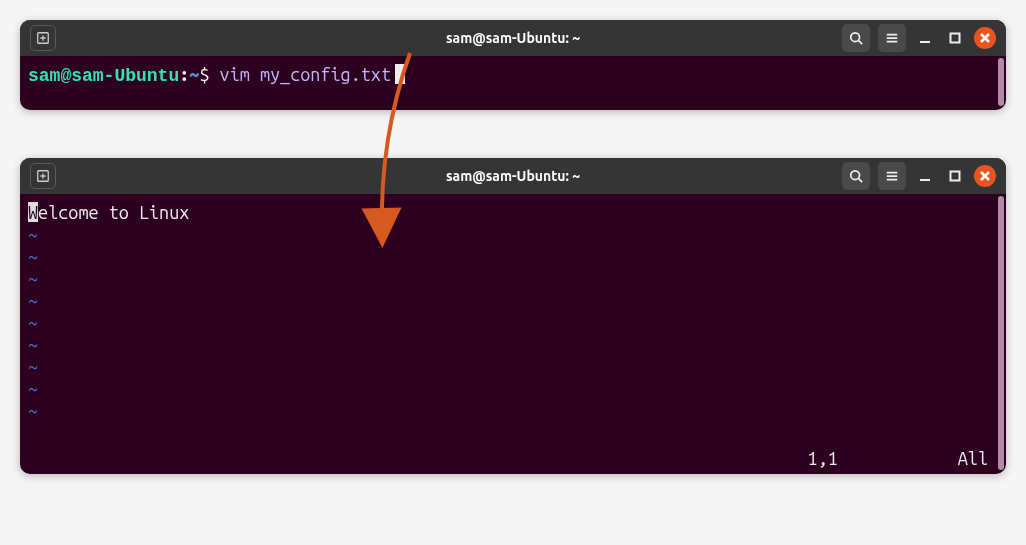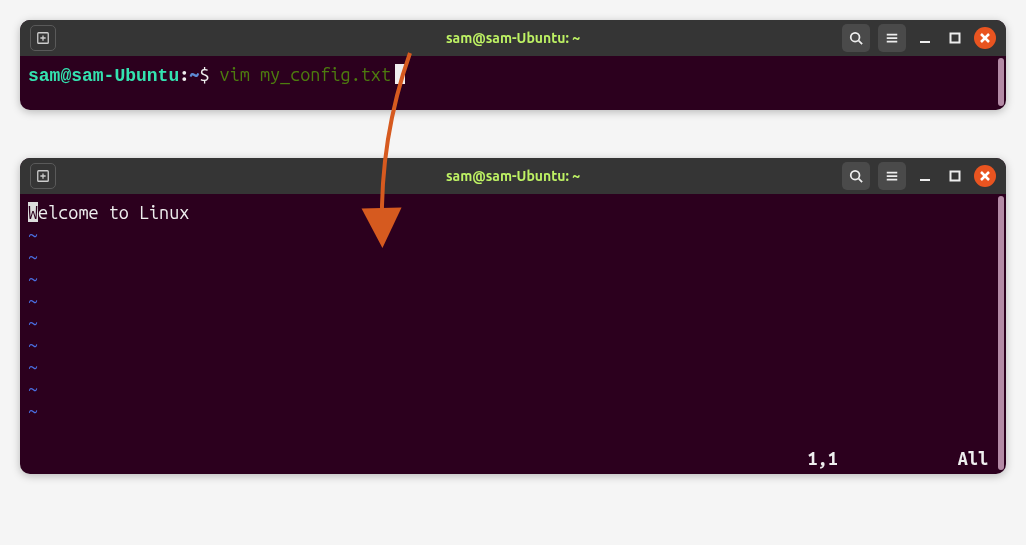--- a/index.html
+++ b/index.html
@@ -15,21 +15,21 @@
       box-shadow: 0 2px 8px rgba(0,0,0,.25);
       background: #2c001e;
       position: relative;
     }
     .titlebar {
       background: #353535;
       height: 36px;
       display: flex;
       align-items: center;
       padding: 0 10px;
-      color: #bef264;
+      color: #ffffff;
       font-family: Ubuntu, "Segoe UI", sans-serif;
       font-size: 14px;
       font-weight: 600;
       position: relative;
     }
     .titlebar-left {
       display: flex;
       align-items: center;
       gap: 8px;
     }
@@ -77,42 +77,42 @@
       color: #eee;
       font-size: 18px;
       line-height: 1.35;
       position: relative;
       min-height: 54px;
     }
     .prompt-user { color: #34e2b0; font-weight: bold; font-family: Liberation Mono, monospace; }
     .prompt-colon { color: #eee; font-weight: bold; }
     .prompt-path { color: #5e8bd6; font-weight: bold; }
     .prompt-dollar { color: #eee; }
-    .cmd { color: #4d7c0f; }
+    .cmd { color: #c4b5fd; }
     .cursor-block {
       display: inline-block;
       width: 10px; height: 20px;
       background: #eee;
       vertical-align: text-bottom;
       margin-left: 4px;
     }
     .tilde { color: #4a6fe3; }
     .vim-line { height: 22px; }
     .file-text { color: #eee; }
     .vim-cursor-char {
       background: #ddd;
       color: #2c001e;
       padding: 0 0px;
     }
     .vim-status {
       position: absolute;
       bottom: 4px;
       right: 18px;
       color: #eee;
-      font-weight: bold;
+      font-weight: normal;
       display: flex;
       gap: 120px;
     }
     .scrollbar {
       position: absolute;
       right: 2px;
       top: 38px;
       bottom: 4px;
       width: 6px;
       background: #b38aa5;

